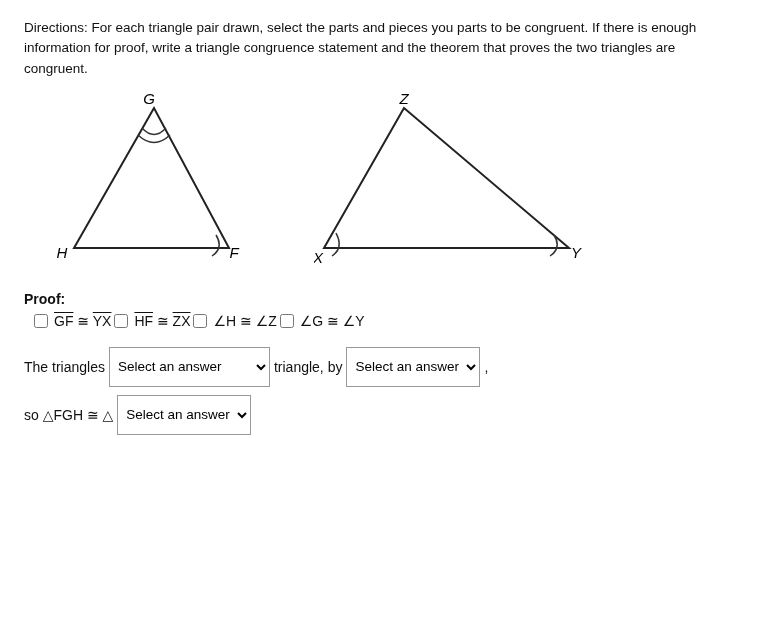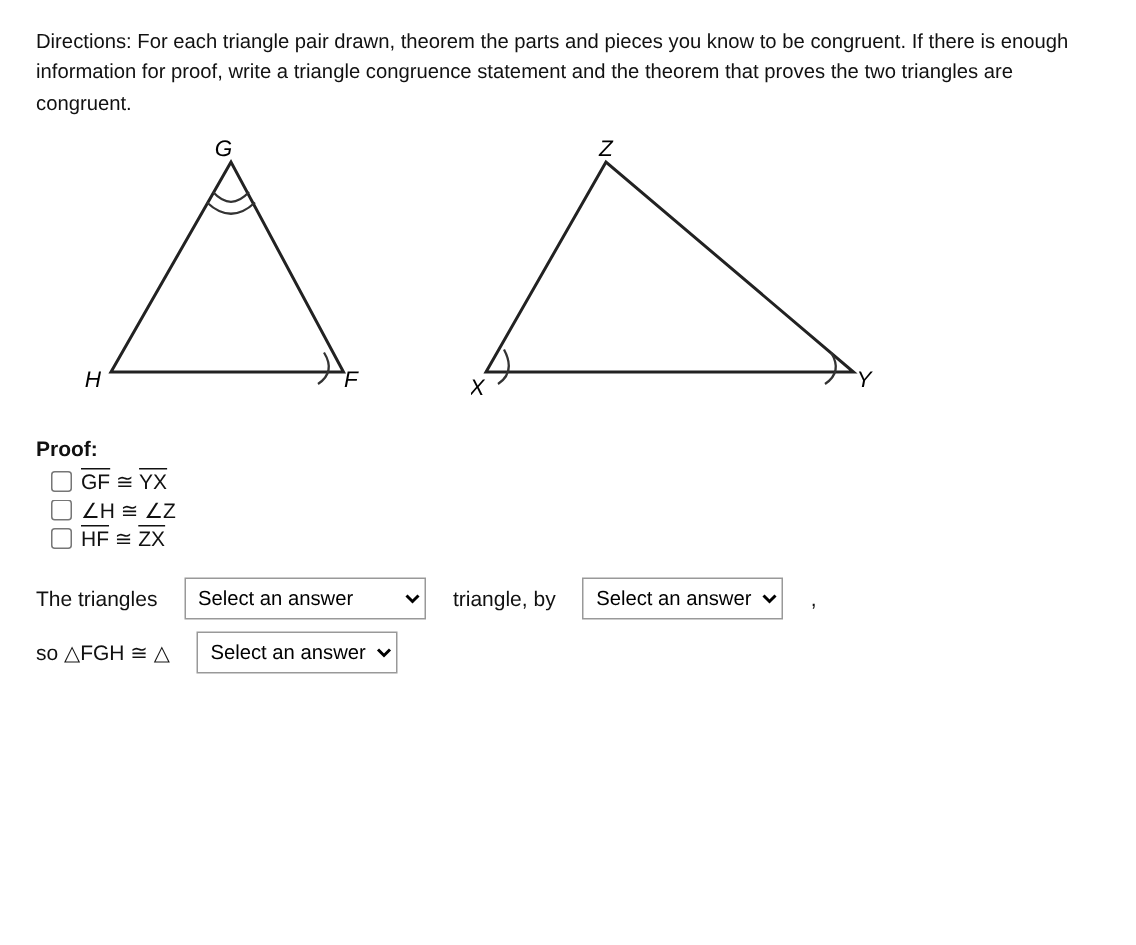--- a/index.html
+++ b/index.html
@@ -32,21 +32,21 @@
     .proof-section {
       margin-bottom: 18px;
     }
     .proof-label {
       font-weight: bold;
       margin-bottom: 6px;
       font-size: 14px;
     }
     .proof-options {
       display: flex;
-      flex-direction: column;
+      flex-direction: row;
       gap: 3px;
       margin-left: 10px;
     }
     .proof-option {
       display: flex;
       align-items: center;
       gap: 6px;
       font-size: 14px;
     }
     .proof-option input[type="checkbox"] {
@@ -58,37 +58,37 @@
     .overline {
       text-decoration: overline;
     }
     .bottom-section {
       margin-top: 10px;
       font-size: 14px;
     }
     .bottom-line {
       display: flex;
       align-items: center;
-      gap: 18px;
+      gap: 4px;
       flex-wrap: wrap;
       margin-bottom: 8px;
     }
     select {
       border: 1px solid #999;
       background: #fff;
       padding: 2px 4px;
       font-size: 13.5px;
       cursor: pointer;
-      height: 28px;
+      height: 40px;
     }
   </style>
 </head>
 <body>
 
-<p class="directions">Directions: For each triangle pair drawn, theorem the parts and pieces you know to be congruent. If there is enough information for proof, write a triangle congruence statement and the theorem that proves the two triangles are congruent.</p>
+<p class="directions">Directions: For each triangle pair drawn, select the parts and pieces you parts to be congruent. If there is enough information for proof, write a triangle congruence statement and the theorem that proves the two triangles are congruent.</p>
 
 <div class="triangles-container">
 
   <svg width="200" height="180">
 
     <polygon points="100,15 20,155 175,155" fill="none" stroke="#222" stroke-width="2"></polygon>
 
     <path d="M 88,35 Q 100,48 112,35" fill="none" stroke="#333" stroke-width="1.5"></path>
     <path d="M 84,42 Q 100,57 116,42" fill="none" stroke="#333" stroke-width="1.5"></path>
 
@@ -119,28 +119,32 @@
 
     <label class="proof-option">
       <input type="checkbox" style="">
       <span><span class="overline">GF</span> ≅ <span class="overline">YX</span></span>
     </label>
 
 
 
     <label class="proof-option">
       <input type="checkbox" style="">
+      <span><span class="overline">HF</span> ≅ <span class="overline">ZX</span></span>
+    </label>
+
+    <label class="proof-option">
+      <input type="checkbox" style="">
       <span>∠H ≅ ∠Z</span>
     </label>
 
     <label class="proof-option">
       <input type="checkbox" style="">
-      <span><span class="overline">HF</span> ≅ <span class="overline">ZX</span></span>
+      <span>∠G ≅ ∠Y</span>
     </label>
-
 
   </div>
 </div>
 
 <div class="bottom-section">
   <div class="bottom-line">
     <span>The triangles</span>
     <select>
       <option value="">Select an answer</option>
       <option value="are_congruent">are congruent</option>

